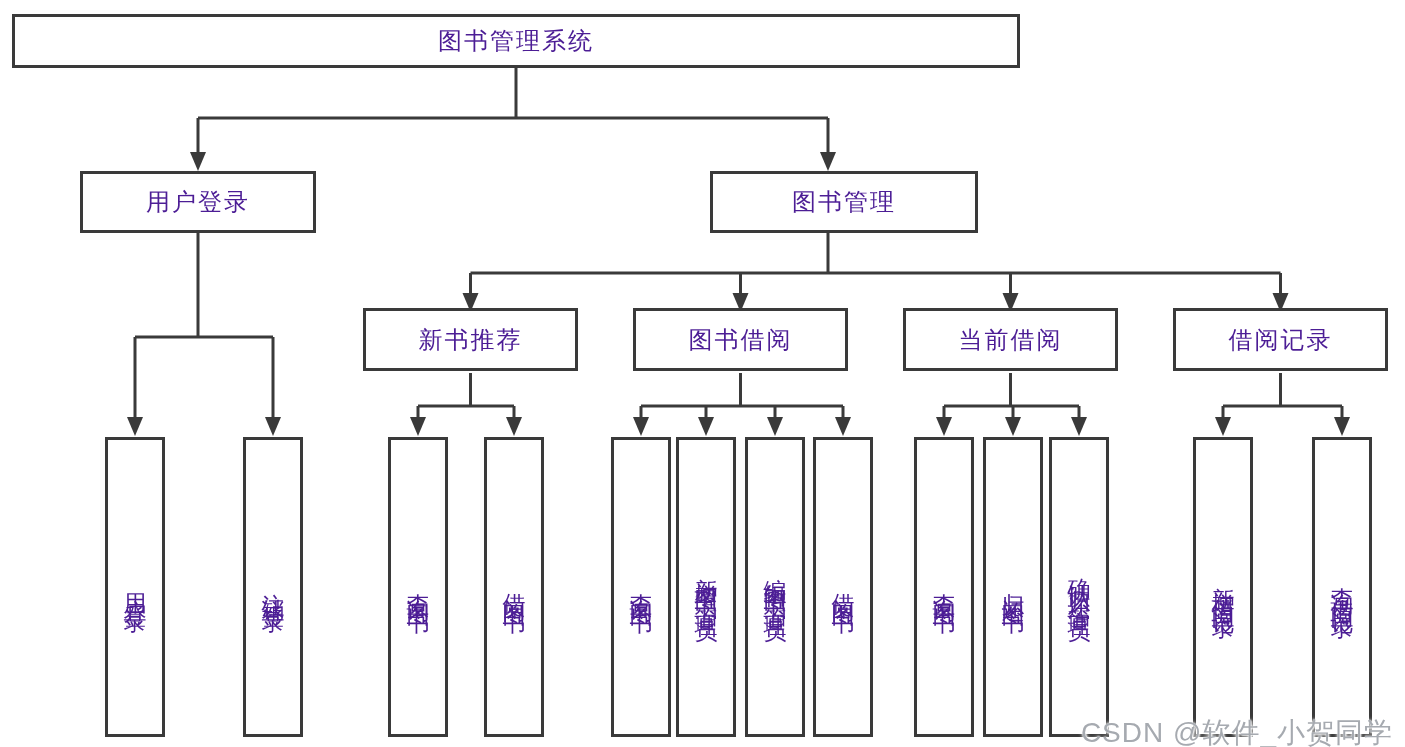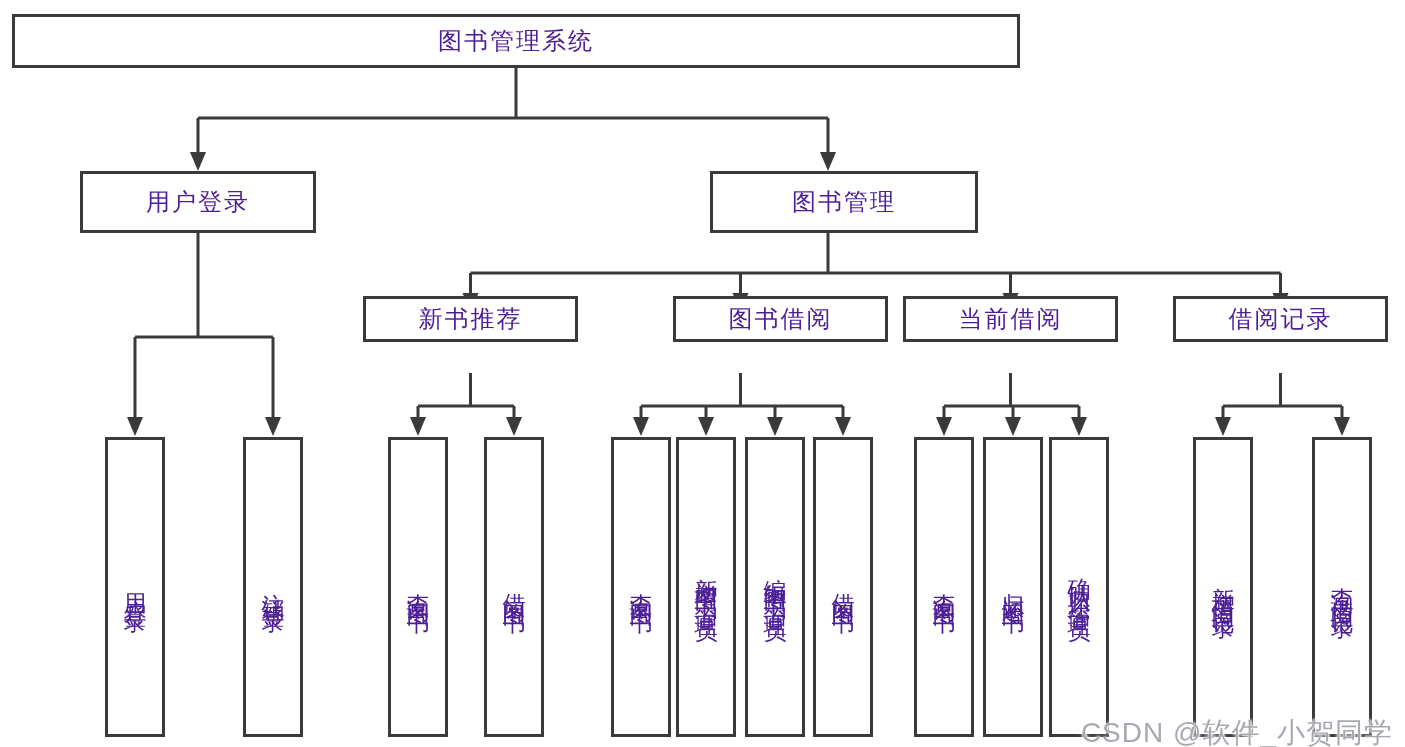--- a/index.html
+++ b/index.html
@@ -29,23 +29,23 @@
     font-size:23px;
     letter-spacing:6px;
     line-height:1;
   }
   
   .n-root{left:12px;top:14px;width:1008px;height:54px;}
   
   .n-user{left:80px;top:171px;width:236px;height:62px;}
   .n-mgmt{left:710px;top:171px;width:268px;height:62px;}
   
-  .l3{top:296px;width:215px;height:46px;}
+  .l3{top:308px;width:215px;height:63px;}
   .n-newbook{left:363px;}
-  .n-borrow{left:633px;margin-left:40px;}
+  .n-borrow{left:633px;}
   .n-current{left:903px;}
   .n-record{left:1173px;}
   
   .leaf{top:437px;width:60px;height:300px;}
   .lf-a1{left:105px;}
   .lf-a2{left:243px;}
   .lf-b1{left:388px;}
   .lf-b2{left:484px;}
   .lf-c1{left:611px;}
   .lf-c2{left:676px;}

